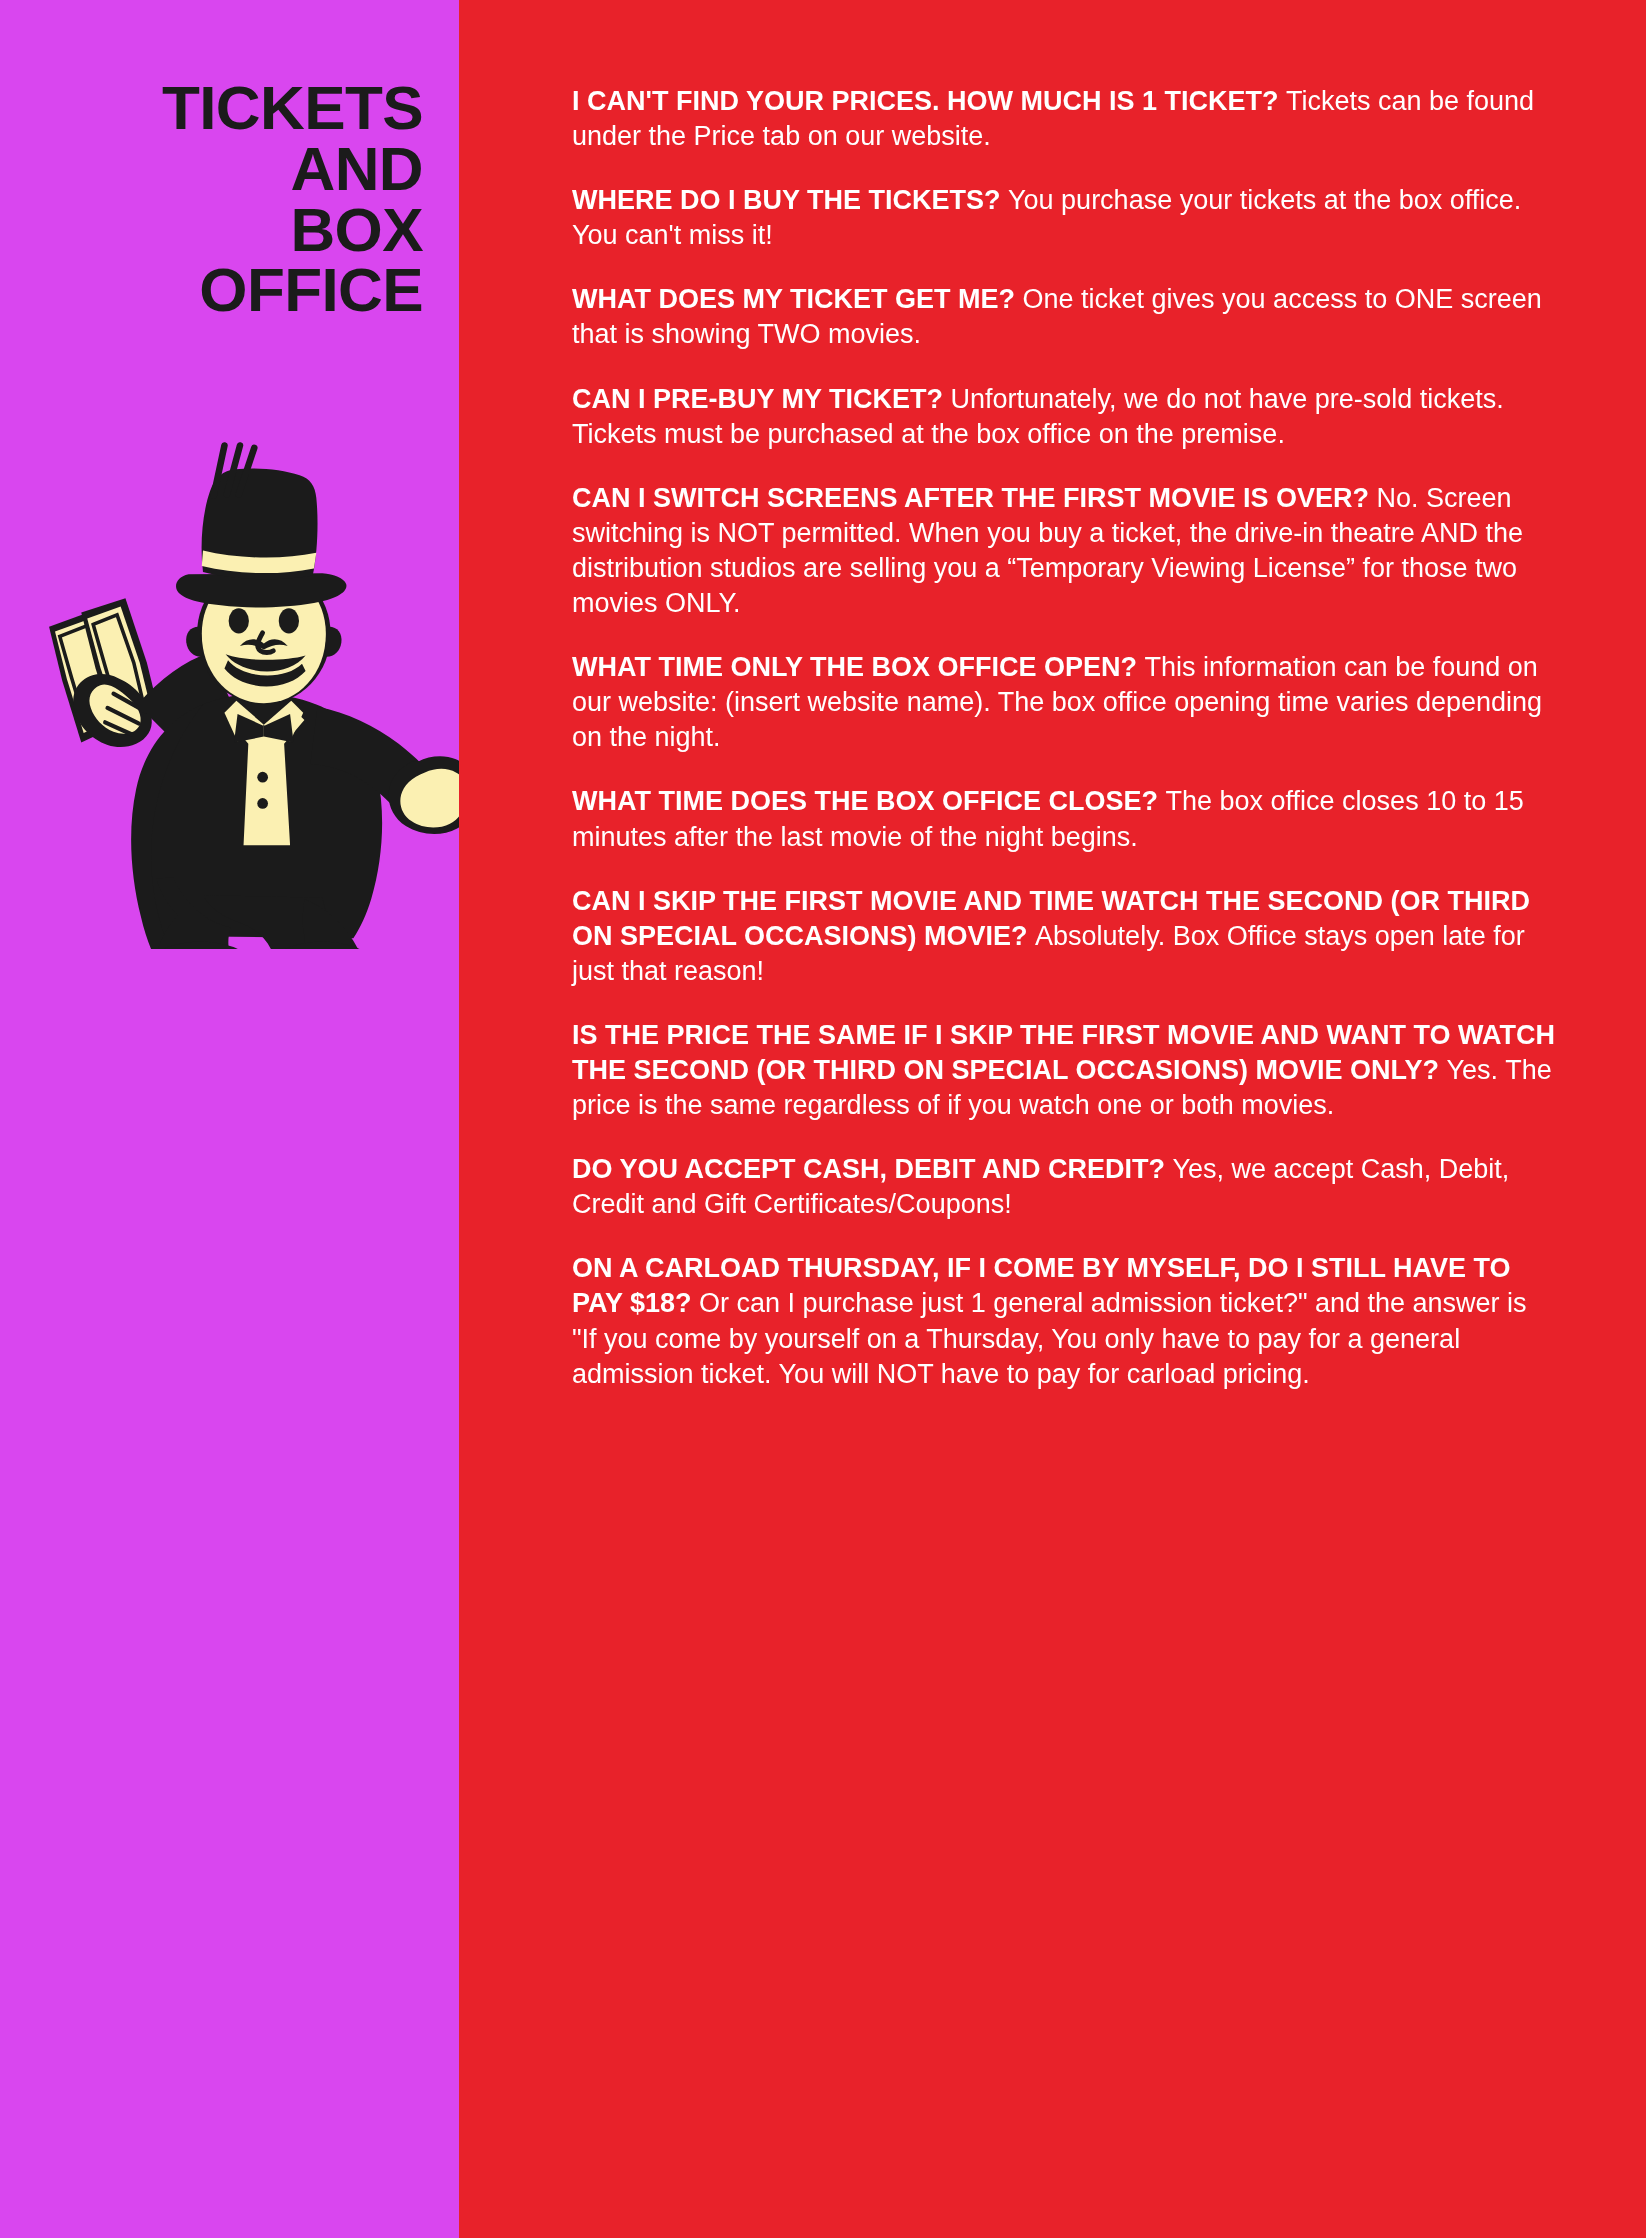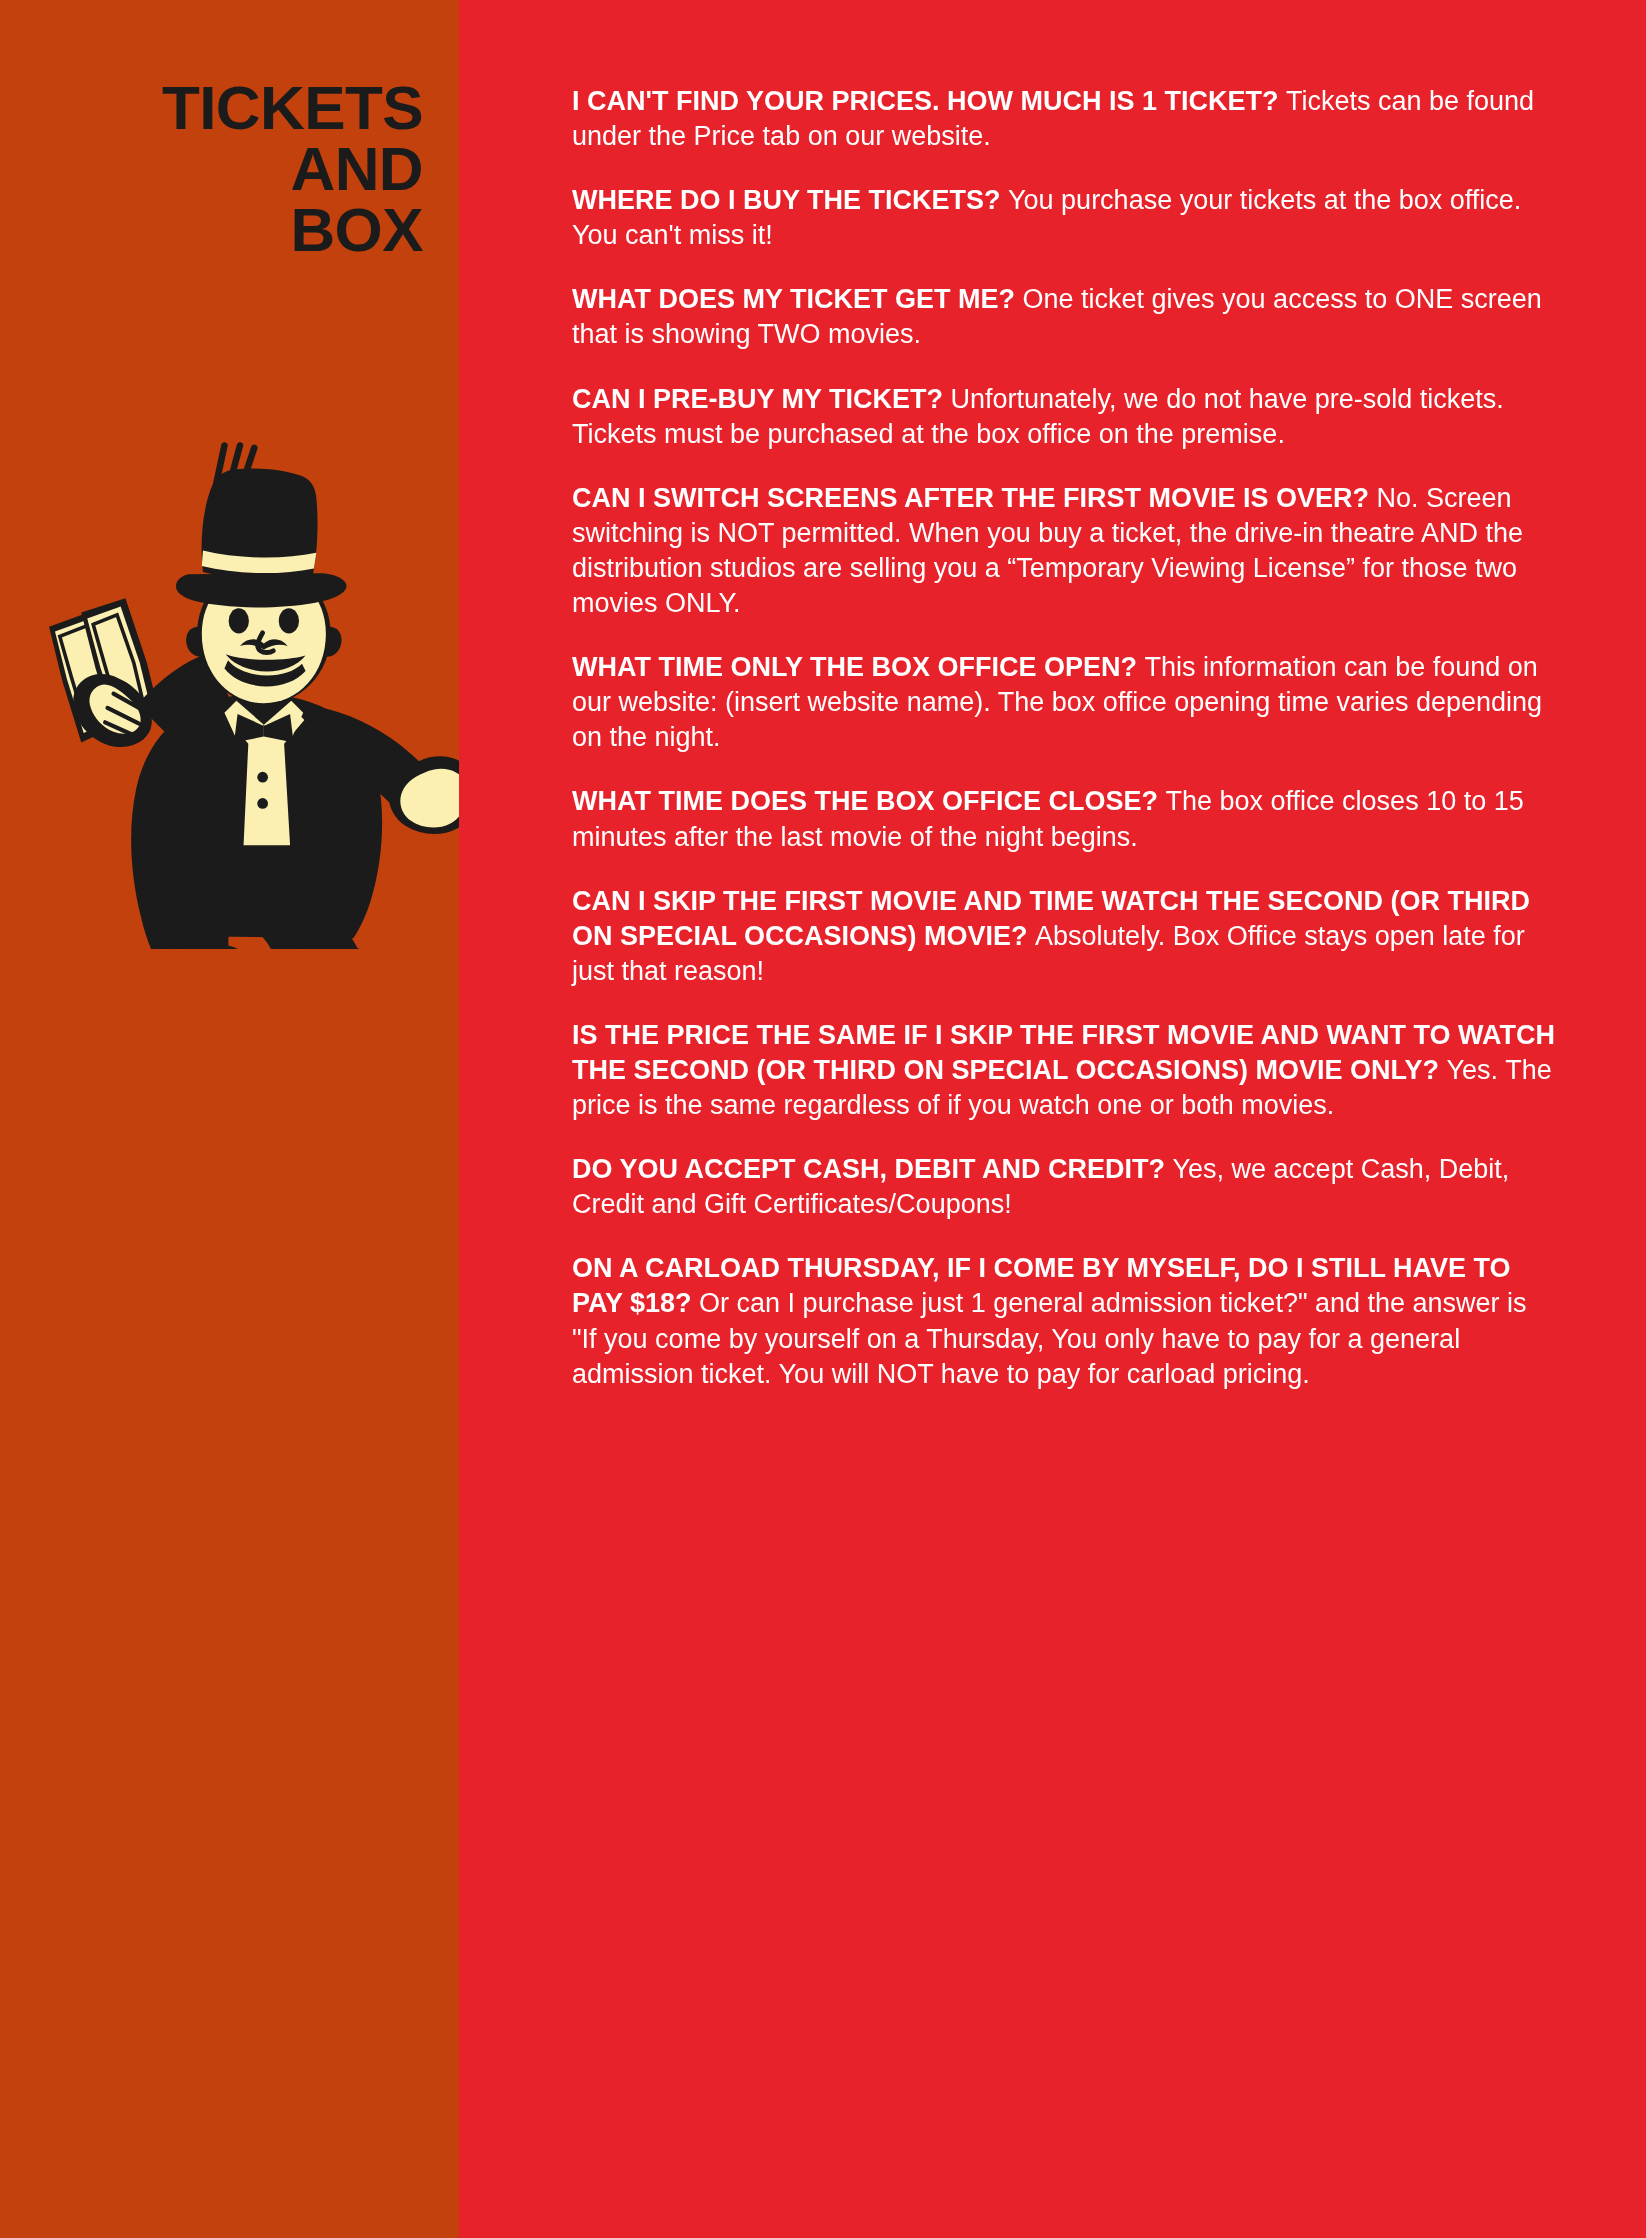--- a/index.html
+++ b/index.html
@@ -17,21 +17,21 @@
     position: relative;
     width: 1647px;
     height: 2239px;
     display: flex;
     background: #fbf0b2;
   }
   .left-panel {
     position: relative;
     width: 459px;
     flex: 0 0 459px;
-    background: #c2410c;
+    background: #d946ef;
   }
   .right-panel {
     position: relative;
     flex: 1 1 auto;
     background: #e8222a;
     padding: 84px 89px 72px 113px;
     box-sizing: border-box;
   }
   .title {
     position: absolute;
@@ -80,20 +80,21 @@
 <body>
 
 <div class="page">
 
   <div class="left-panel">
 
     <div class="title">
       <div>TICKETS</div>
       <div>AND</div>
       <div>BOX</div>
+      <div>OFFICE</div>
     </div>
 
     <svg class="mascot" viewBox="0 0 880 880">
       <g fill="#1b1b1b">
 
         <path d="M42 340 L118 312 L150 420 L168 500 L96 534 L64 430 Z" fill="#1b1b1b"></path>
         <path d="M52 348 L112 326 L140 420 L156 492 L100 518 L72 428 Z" fill="#fbf0b2"></path>
         <path d="M60 356 L106 338 L132 420 L146 486 L104 506 L80 426 Z" fill="none" stroke="#1b1b1b" stroke-width="6"></path>
         <path d="M96 316 L170 292 L206 400 L226 482 L152 514 L120 410 Z" fill="#1b1b1b"></path>
         <path d="M106 326 L162 306 L194 400 L212 474 L158 498 L128 408 Z" fill="#fbf0b2"></path>

